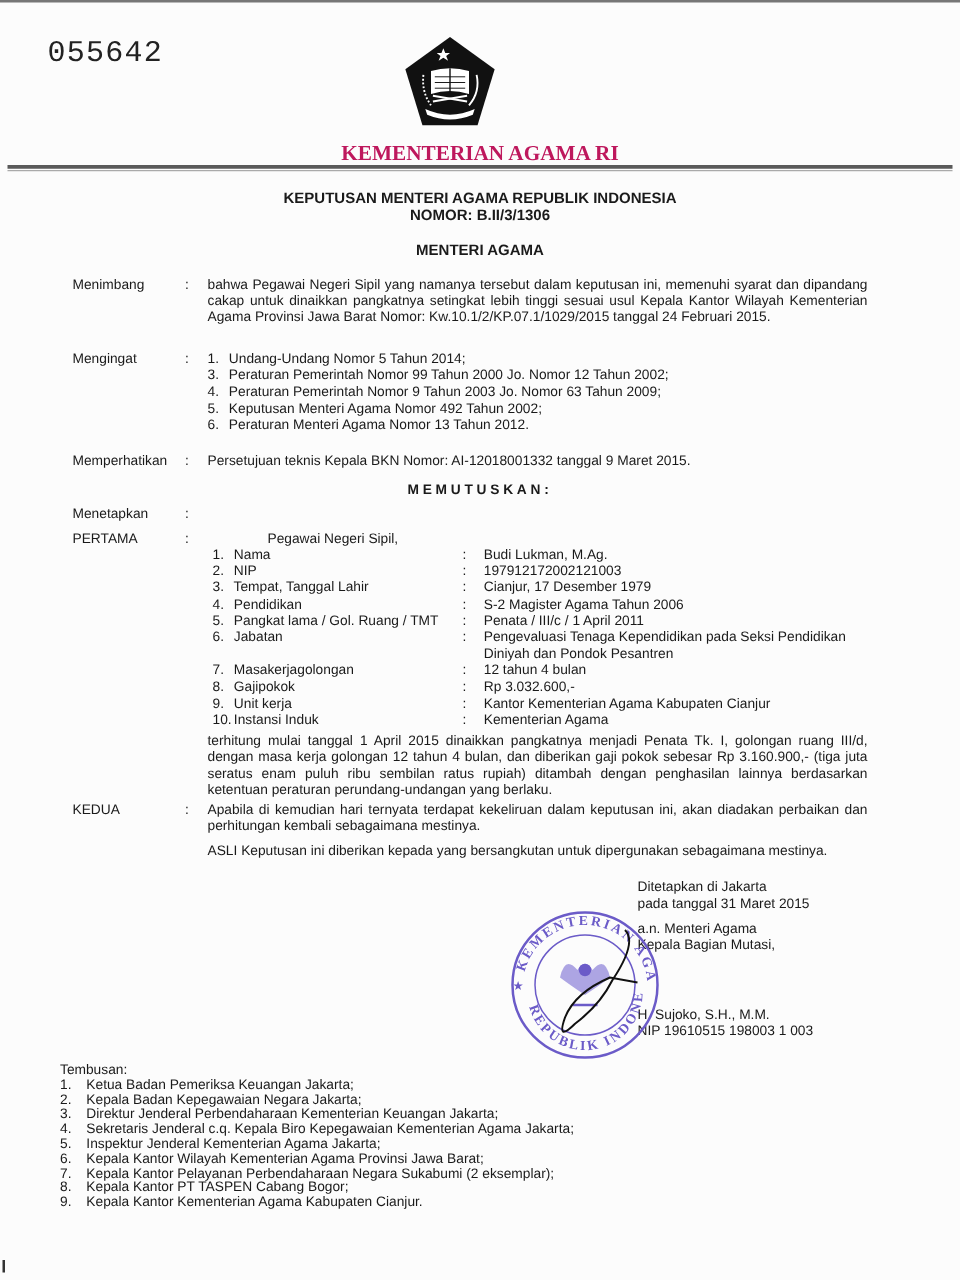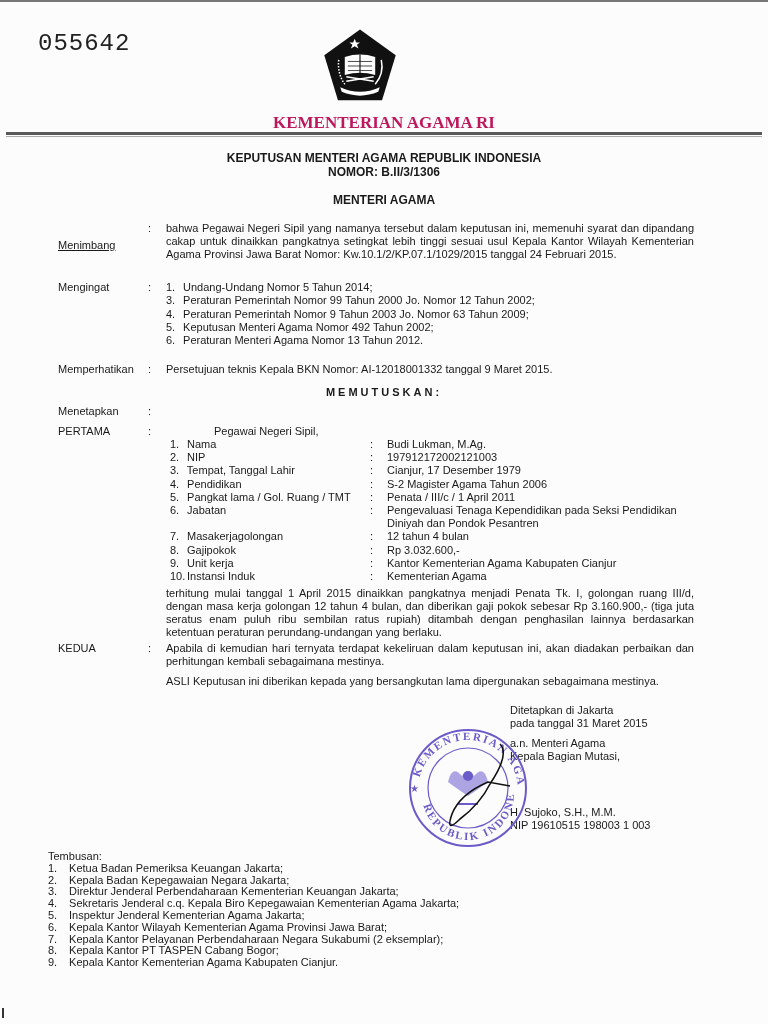--- a/index.html
+++ b/index.html
@@ -77,21 +77,21 @@
 </svg>
 
 <div class="ministry">KEMENTERIAN AGAMA RI</div>
 <div class="rule"></div>
 <div class="rule2"></div>
 
 <div class="center-bold t1">KEPUTUSAN MENTERI AGAMA REPUBLIK INDONESIA</div>
 <div class="center-bold t2">NOMOR: B.II/3/1306</div>
 <div class="center-bold t3">MENTERI AGAMA</div>
 
-<div class="label" style="top:239px;text-decoration:underline;">Menimbang</div>
+<div class="label" style="top:222px;">Menimbang</div>
 <div class="colon" style="top:222px;">:</div>
 <div class="para" style="top:222px;">bahwa Pegawai Negeri Sipil yang namanya tersebut dalam keputusan ini, memenuhi syarat dan dipandang cakap untuk dinaikkan pangkatnya setingkat lebih tinggi sesuai usul Kepala Kantor Wilayah Kementerian Agama Provinsi Jawa Barat Nomor: Kw.10.1/2/KP.07.1/1029/2015 tanggal 24 Februari 2015.</div>
 
 <div class="label" style="top:281px;">Mengingat</div>
 <div class="colon" style="top:281px;">:</div>
 <ul class="list" style="top:281px;">
   <li><span class="n">1.</span> <span>Undang-Undang Nomor 5 Tahun 2014;</span></li>
   <li><span class="n">3.</span> <span>Peraturan Pemerintah Nomor 99 Tahun 2000 Jo. Nomor 12 Tahun 2002;</span></li>
   <li><span class="n">4.</span> <span>Peraturan Pemerintah Nomor 9 Tahun 2003 Jo. Nomor 63 Tahun 2009;</span></li>
   <li><span class="n">5.</span> <span>Keputusan Menteri Agama Nomor 492 Tahun 2002;</span></li>
@@ -162,21 +162,21 @@
       <span class="c">:</span>
       <span class="v">Kementerian Agama</span>
     </div>
 </div>
 
 <div class="para" style="top:587px;">terhitung mulai tanggal 1 April 2015 dinaikkan pangkatnya menjadi Penata Tk. I, golongan ruang III/d, dengan masa kerja golongan 12 tahun 4 bulan, dan diberikan gaji pokok sebesar Rp 3.160.900,- (tiga juta seratus enam puluh ribu sembilan ratus rupiah) ditambah dengan penghasilan lainnya berdasarkan ketentuan peraturan perundang-undangan yang berlaku.</div>
 
 <div class="label" style="top:642px;">KEDUA</div>
 <div class="colon" style="top:642px;">:</div>
 <div class="para" style="top:642px;">Apabila di kemudian hari ternyata terdapat kekeliruan dalam keputusan ini, akan diadakan perbaikan dan perhitungan kembali sebagaimana mestinya.</div>
-<div class="para" style="top:675px;">ASLI Keputusan ini diberikan kepada yang bersangkutan lama dipergunakan sebagaimana mestinya.</div>
+<div class="para" style="top:675px;">ASLI Keputusan ini diberikan kepada yang bersangkutan untuk dipergunakan sebagaimana mestinya.</div>
 
 <div class="sig" style="top:704px;">Ditetapkan di Jakarta</div>
 <div class="sig" style="top:717px;">pada tanggal 31 Maret 2015</div>
 <div class="sig" style="top:737px;">a.n. Menteri Agama</div>
 <div class="sig" style="top:750px;">Kepala Bagian Mutasi,</div>
 <div class="sig" style="top:806px;">H. Sujoko, S.H., M.M.</div>
 <div class="sig" style="top:819px;">NIP 19610515 198003 1 003</div>
 
 <svg class="stamp" viewBox="0 0 135 125">
   <defs>

